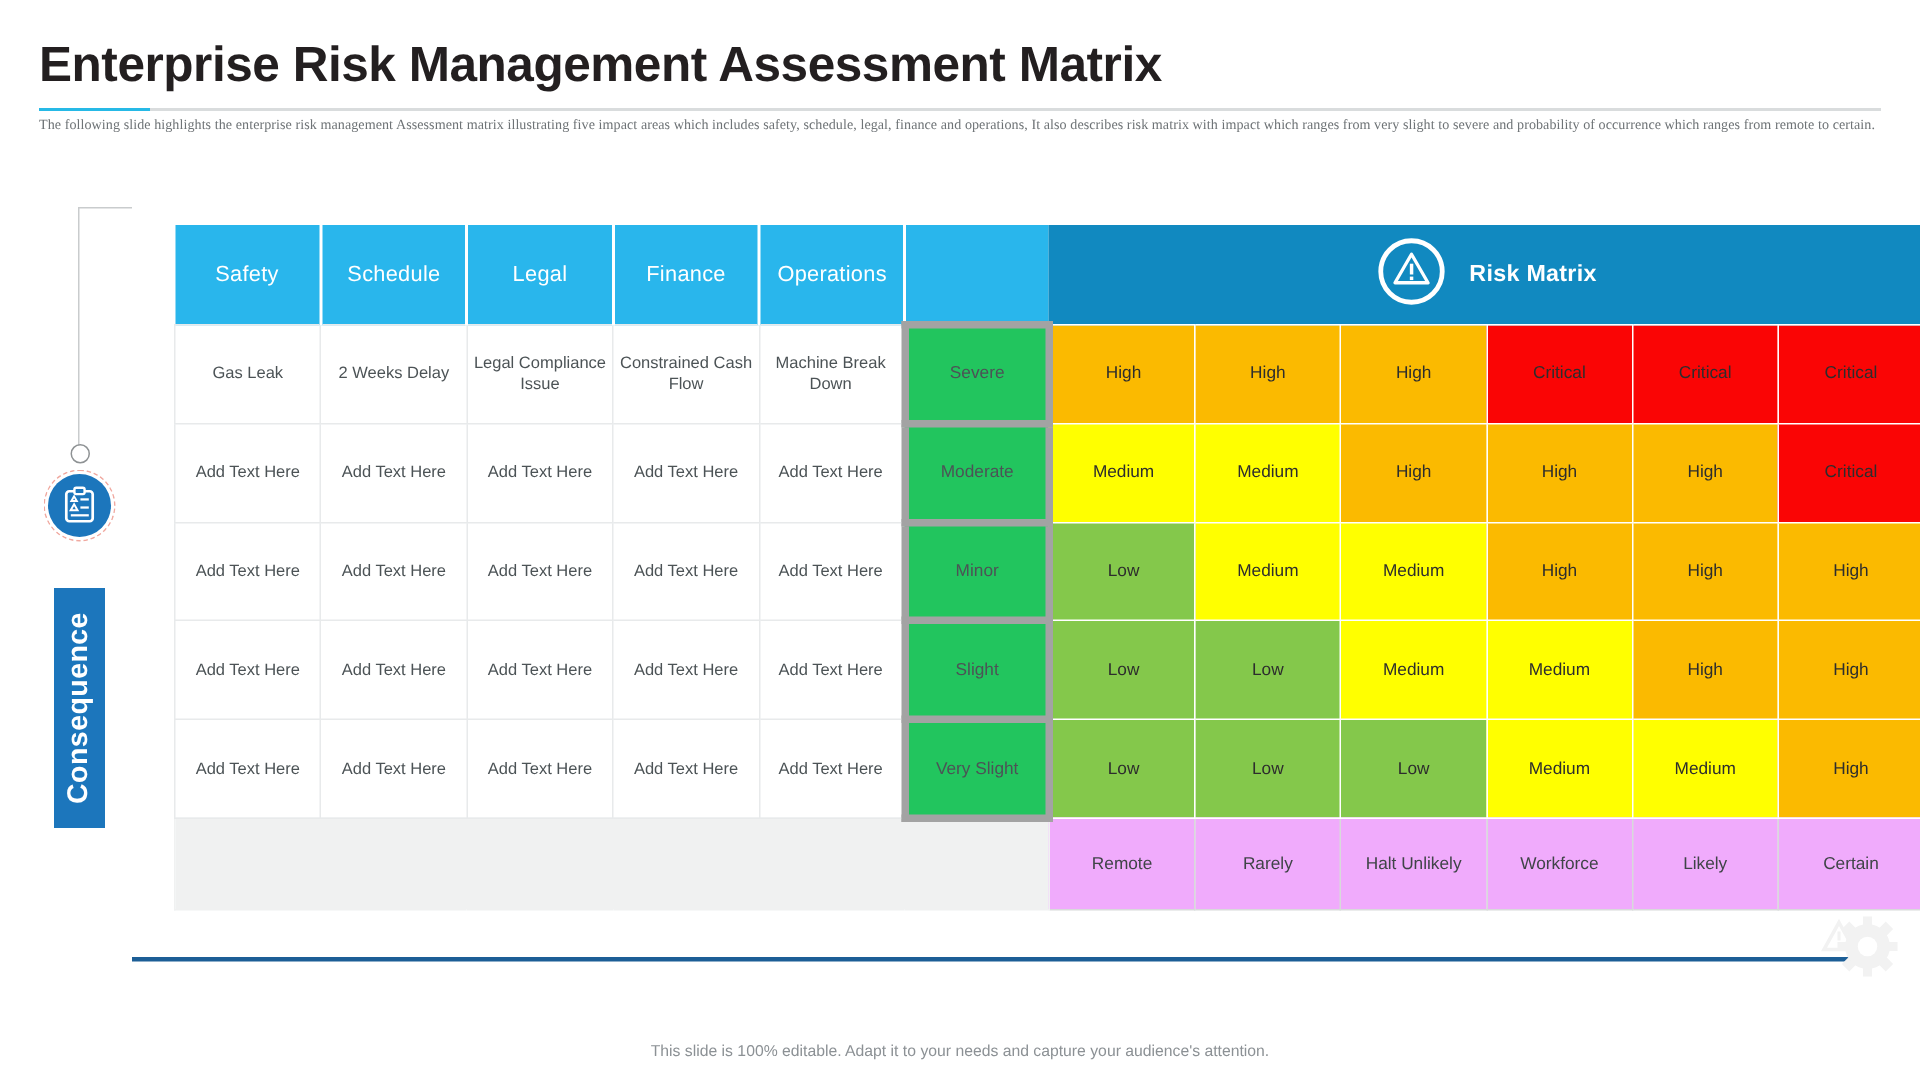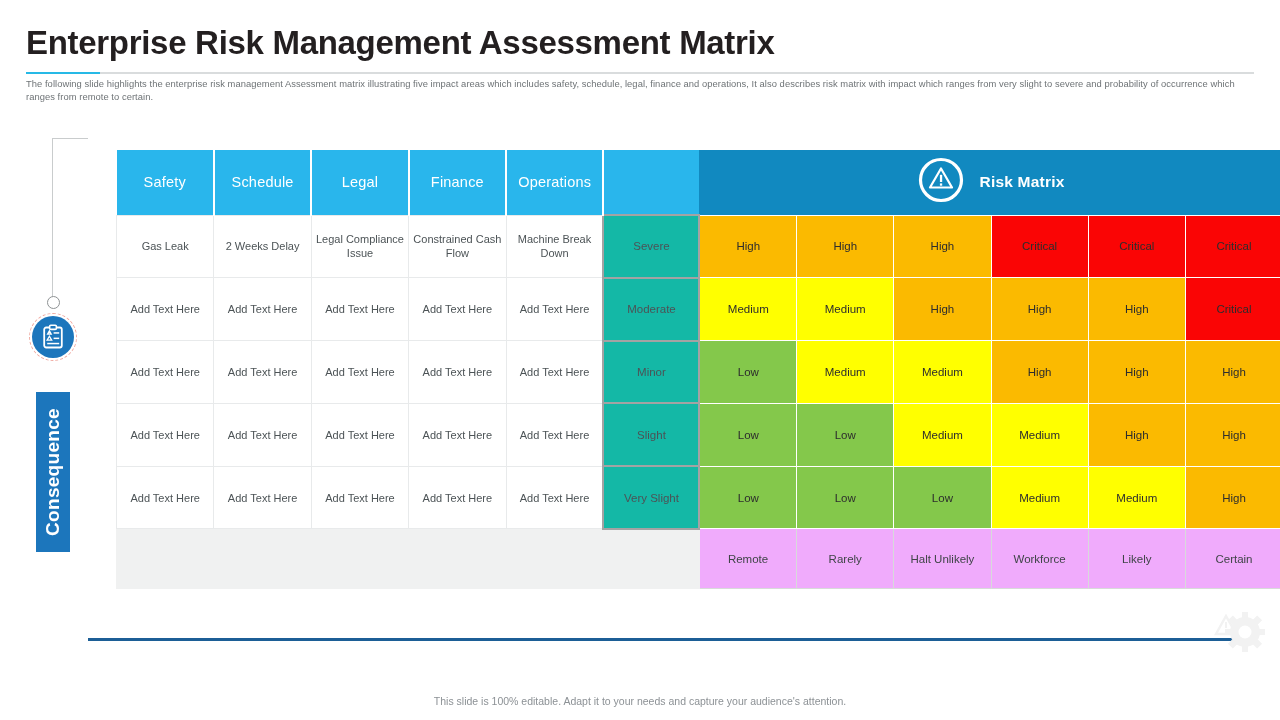--- a/index.html
+++ b/index.html
@@ -38,20 +38,21 @@
     background: #26b9e6;
   }
   #subtitle {
     position: absolute;
     left: 26px; top: 78px;
     width: 1232px;
     font-size: 9.4px;
     line-height: 12.6px;
     color: #6e7376;
     letter-spacing: 0.05px;
+    font-family: Liberation Serif, serif;
   }
 
   
   #rail-line {
     position: absolute;
     left: 52px; top: 138px;
     width: 36px; height: 1px;
     background: #c9cccd;
   }
   #rail-vline {
@@ -170,25 +171,25 @@
   
   .impact-cell {
     background: #ffffff;
     color: #4c5356;
     font-size: 11px;
     line-height: 14px;
     height: 60.8px;
     border: 1px solid #e8eaeb;
   }
   .cons-cell {
-    background: #14b8a6;
+    background: #22c55e;
     color: #4c5356;
     font-size: 11.5px;
     height: 60.8px;
-    border: 2px solid #a3a3a3;
+    border: 5px solid #a3a3a3;
   }
   
   .risk-cell {
     height: 60.8px;
     font-size: 11.5px;
     color: #2d2d2d;
     border: 1px solid #ffffff;
   }
   
   .prob-cell {

